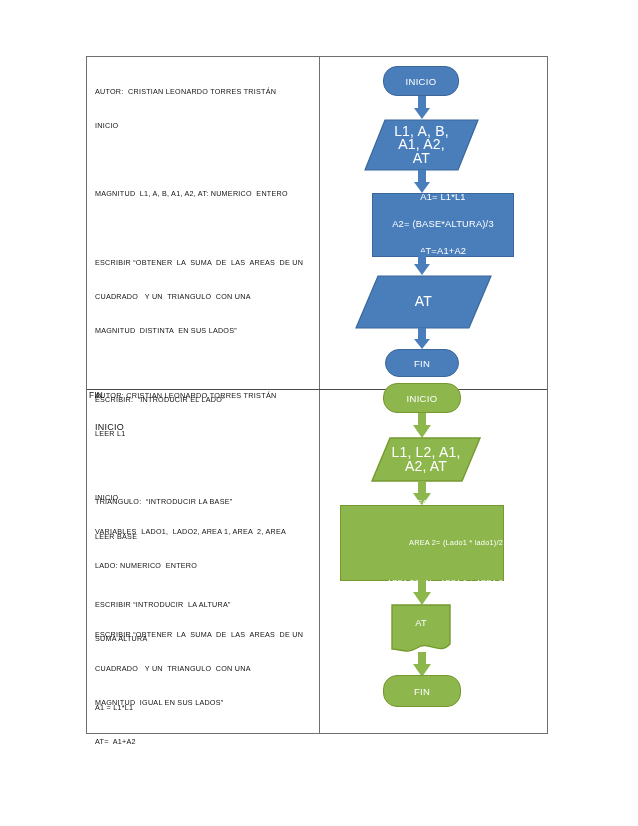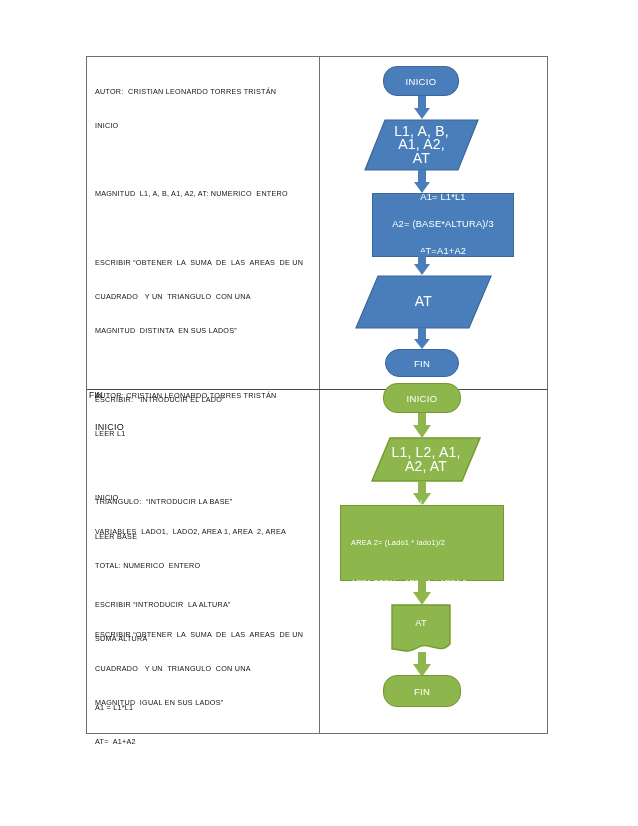--- a/index.html
+++ b/index.html
@@ -95,21 +95,21 @@
   .conn svg{display:block;}
 
   
   .t-term{font-size:9.5px;letter-spacing:.3px;}
   .t-io{font-size:14px;line-height:13.5px;letter-spacing:.2px;}
   .t-proc{font-size:9.3px;line-height:13.5px;letter-spacing:.2px;}
   .t-proc-sm{font-size:7.4px;line-height:20px;letter-spacing:.2px;text-align:left;}
   .t-doc{font-size:9.3px;letter-spacing:.2px;}
 
   .proc-lines{padding:0 4px;}
-  .proc-lines-left{padding:6px 0 6px 10px;width:100%;text-align:left;}
+  .proc-lines-left{padding:6px 0 6px 10px;width:100%;text-align:right;}
 </style>
 </head>
 <body>
 
 <div id="page">
 
   <div class="doc-table">
     <div class="col-divider"></div>
     <div class="row-divider"></div>
 
@@ -141,21 +141,21 @@
     </div>
 
     <div class="row2-header">AUTOR: CRISTIAN LEONARDO TORRES TRISTÁN</div>
     <div class="stray-fin">FIN</div>
 
     <div class="pseudo pseudo-bottom">
       <span class="ln big">INICIO</span>
       <span class="blank"></span>
       <span class="ln">INICIO</span>
       <span class="ln">VARIABLES  LADO1,  LADO2, AREA 1, AREA  2, AREA</span>
-      <span class="ln">TOTAL: NUMERICO  ENTERO</span>
+      <span class="ln">LADO: NUMERICO  ENTERO</span>
       <span class="blank"></span>
       <span class="ln">ESCRIBIR “OBTENER  LA  SUMA  DE  LAS  AREAS  DE UN</span>
       <span class="ln">CUADRADO   Y UN  TRIANGULO  CON UNA</span>
       <span class="ln">MAGNITUD  IGUAL EN SUS LADOS”</span>
       <span class="blank"></span>
       <span class="blank"></span>
       
       
       
       

